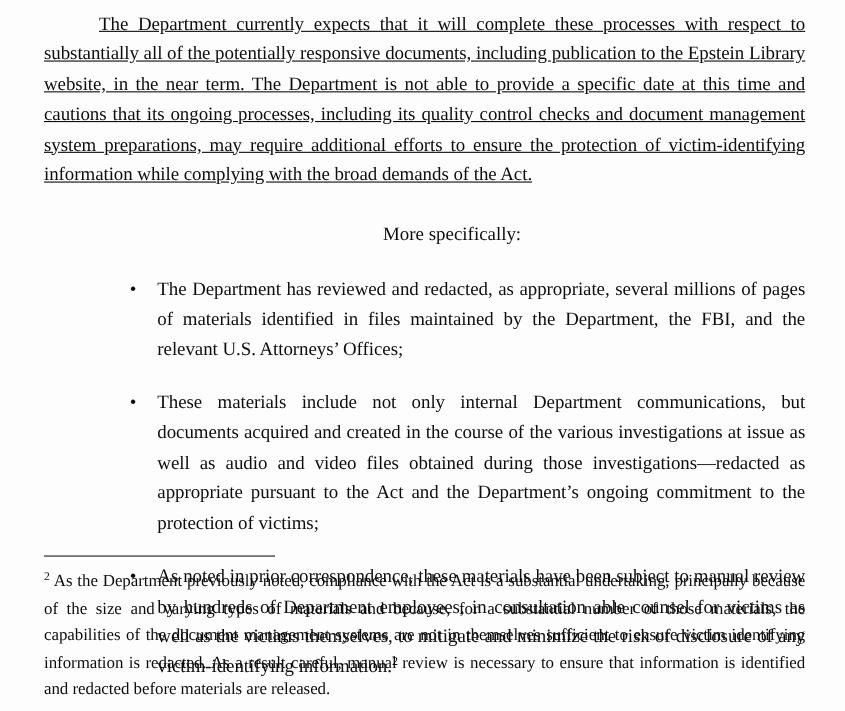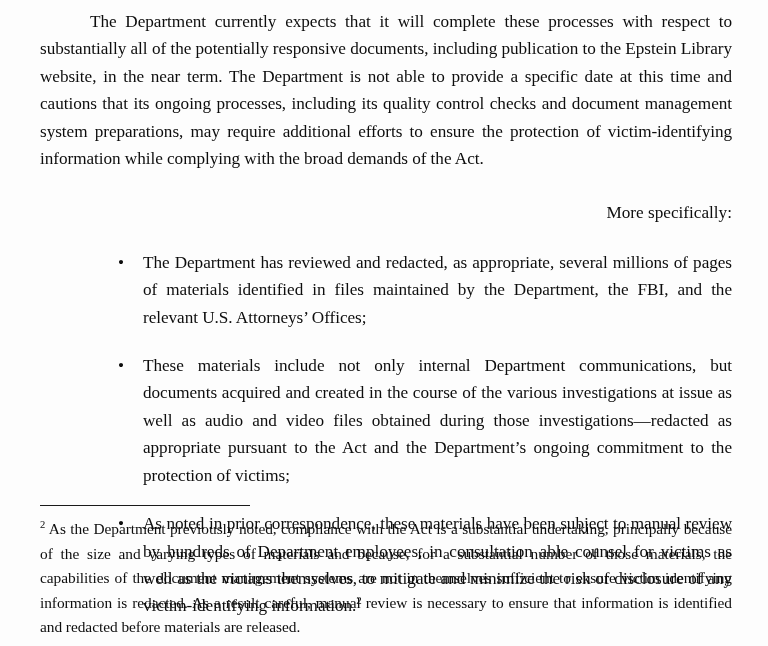--- a/index.html
+++ b/index.html
@@ -36,28 +36,29 @@
     margin: 0;
     font-size: 17.2px;
     line-height: 27.4px;
     text-align: justify;
     text-justify: inter-word;
     letter-spacing: -0.05px;
   }
 
   p.para.first {
     text-indent: 50px;
+    text-decoration: underline;
   }
 
   p.more {
     margin: 0;
     padding-left: 50px;
     font-size: 17.2px;
     line-height: 27.4px;
-    text-align: right;
+    text-align: center;
   }
 
   .gap-after-para  { height: 27px; }
   .gap-after-more  { height: 22px; }
 
   
   ul.bullets {
     list-style: none;
     margin: 0;
     padding: 0;

